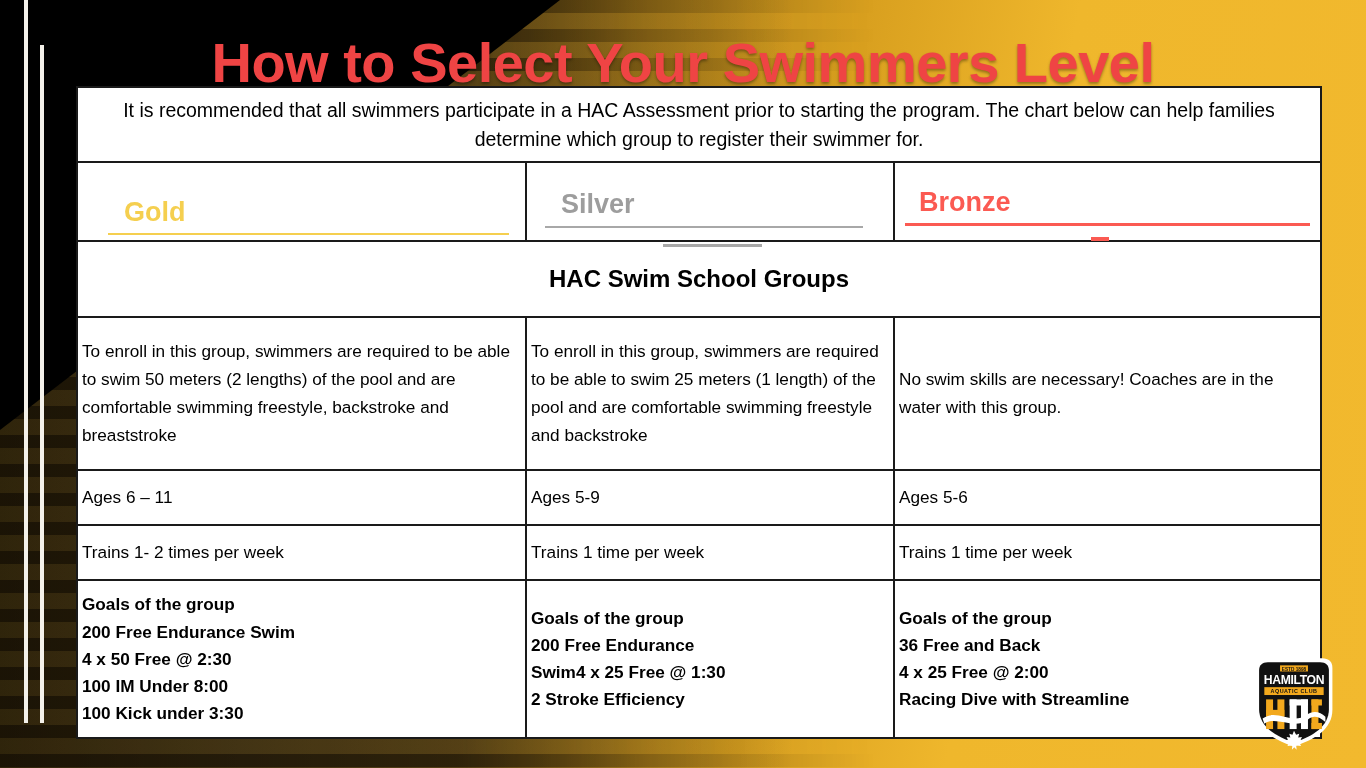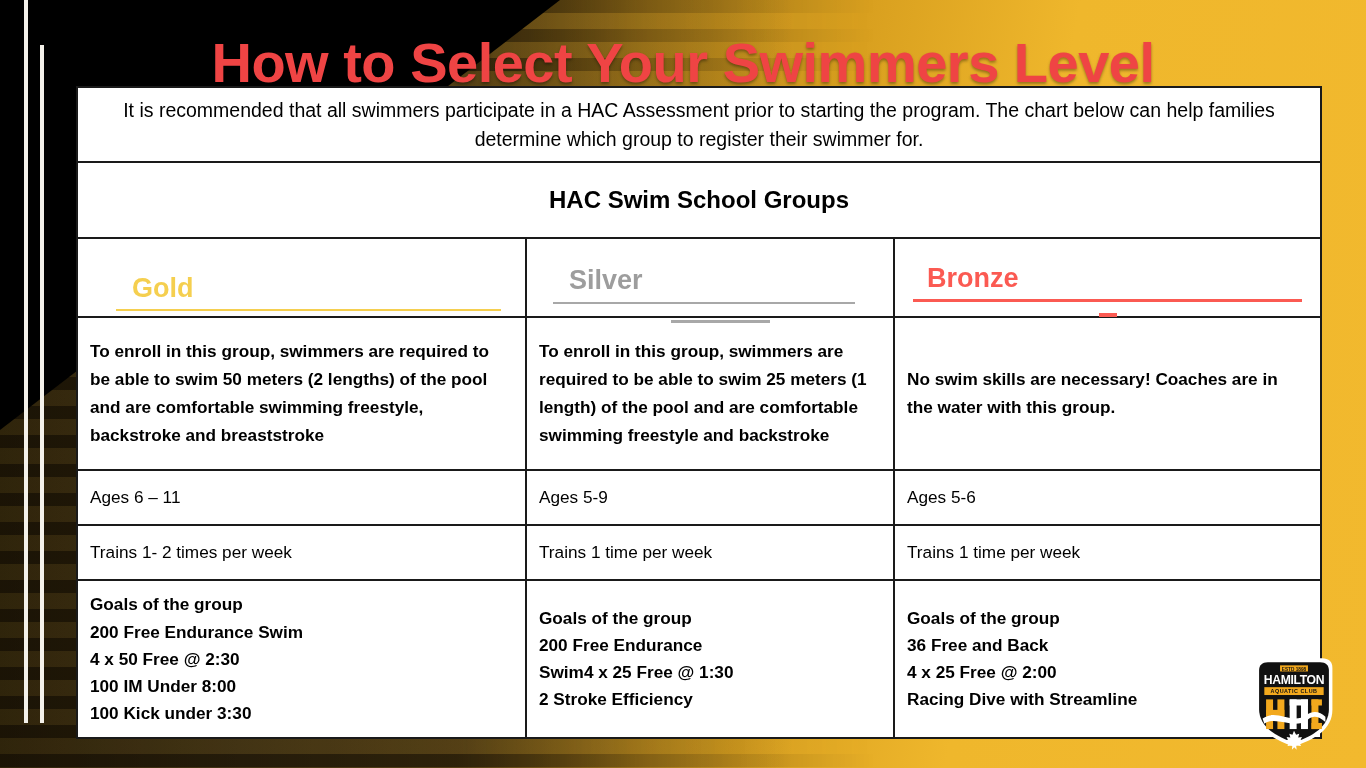--- a/index.html
+++ b/index.html
@@ -105,21 +105,21 @@
   table.chart {
     width:100%;
     border-collapse:collapse;
     background:#ffffff;
     table-layout:fixed;
   }
   table.chart td {
     border:2px solid #1a1a1a;
     background:#ffffff;
     vertical-align:middle;
-    padding:8px 12px;
+    padding:8px 4px;
     color:#000;
   }
   
   td.intro {
     border:2px solid #1a1a1a;
     border-bottom-width:3px;
     text-align:center;
     font-size:19.5px;
     line-height:1.47;
     font-weight:normal;
@@ -154,21 +154,21 @@
   .medal-silver .medal-underline { background:#a8a8a8; left:14px; right:26px; top:55px; }
   .medal-silver .medal-dash      { background:#a8a8a8; left:132px; width:99px; top:73px; height:3px; }
   
   .medal-bronze .medal-name      { color:#fb5a52; left:20px; top:18px; }
   .medal-bronze .medal-underline { background:#fb5a52; left:6px; right:6px; top:52px; height:3px; }
   .medal-bronze .medal-dash      { background:#fb5a52; left:192px; width:18px; top:66px; height:4px; }
 
   
   td.body-cell {
     font-size:17.2px;
-    font-weight:bold;
+    font-weight:normal;
     line-height:1.62;
     height:153px;
     padding:10px 14px;
     margin-left:28px;
   }
   td.one-line {
     font-size:17.2px;
     font-weight:normal;
     height:55px;
     padding:8px 14px;
@@ -222,44 +222,44 @@
           <col class="col-silver">
           <col class="col-bronze">
       </colgroup>
       <tbody>
 
         <tr>
           <td class="intro" colspan="3">It is recommended that all swimmers participate in a HAC Assessment prior to starting the program. The chart below can help families determine which group to register their swimmer for.</td>
         </tr>
 
         <tr>
-          <td class="group-title" colspan="3">HAC Swim School Groups</td>
-        </tr>
-
-        <tr>
           <td class="medal medal-gold">
             <div class="medal-inner">
               <span class="medal-name">Gold</span>
               <span class="medal-underline"></span>
             </div>
           </td>
           <td class="medal medal-silver">
             <div class="medal-inner">
               <span class="medal-name">Silver</span>
               <span class="medal-underline"></span>
               <span class="medal-dash"></span>
             </div>
           </td>
           <td class="medal medal-bronze">
             <div class="medal-inner">
               <span class="medal-name">Bronze</span>
               <span class="medal-underline"></span>
               <span class="medal-dash"></span>
             </div>
           </td>
+        </tr>
+
+        <tr>
+          <td class="group-title" colspan="3">HAC Swim School Groups</td>
         </tr>
 
         <tr>
           <td class="body-cell va-mid">To enroll in this group, swimmers are required to be able to swim 50 meters (2 lengths) of the pool and are comfortable swimming freestyle, backstroke and breaststroke</td>
           <td class="body-cell va-mid">To enroll in this group, swimmers are required to be able to swim 25 meters (1 length) of the pool and are comfortable swimming freestyle and backstroke</td>
           <td class="body-cell va-mid">No swim skills are necessary! Coaches are in the water with this group.</td>
         </tr>
 
         <tr>
           <td class="one-line">Ages 6 – 11</td>

